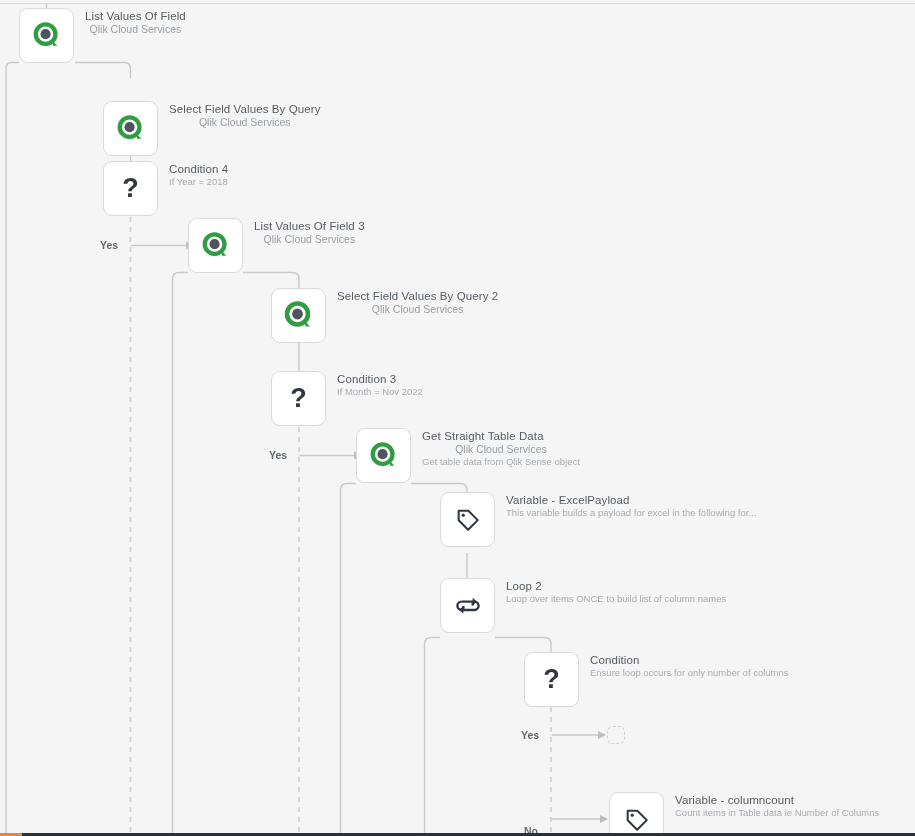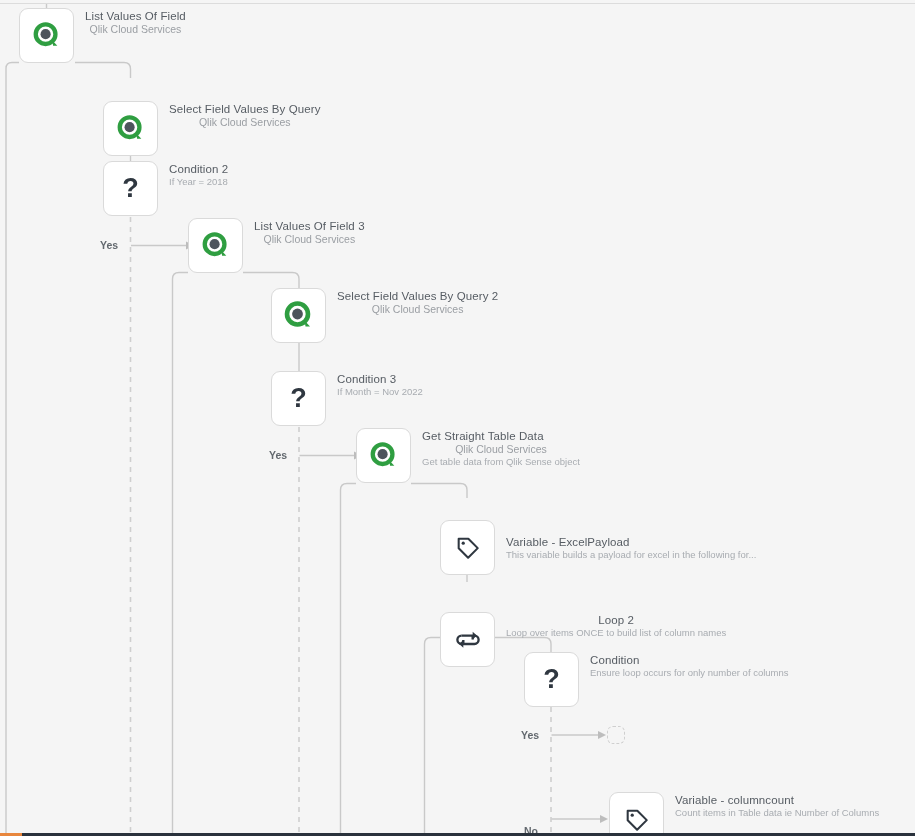--- a/index.html
+++ b/index.html
@@ -195,21 +195,21 @@
       <div class="node-title">Select Field Values By Query</div>
       <div class="node-sub">Qlik Cloud Services</div>
     </div>
   </div>
 
   <div class="node" style="left:103px; top:161px;">
     <div class="node-box">
       <span class="qmark">?</span>
     </div>
     <div class="node-text">
-      <div class="node-title">Condition 2</div>
+      <div class="node-title">Condition 4</div>
       <div class="node-sub2">If Year = 2018</div>
     </div>
   </div>
 
   <div class="branch-label" style="left:100px; top:239px;">Yes</div>
 
   <div class="node" style="left:188px; top:218px;">
     <div class="node-box">
       <svg class="icon" width="30" height="30" viewBox="0 0 32 32">
         <circle cx="14.5" cy="14" r="10.5" fill="none" stroke="#2f9e41" stroke-width="4.6"></circle>
@@ -257,34 +257,34 @@
         <path d="M 21.5 20.5 L 27 26.5 L 22.5 26.5 Z" fill="#2f9e41"></path>
       </svg>
     </div>
     <div class="node-text">
       <div class="node-title">Get Straight Table Data</div>
       <div class="node-sub">Qlik Cloud Services</div>
       <div class="node-sub2">Get table data from Qlik Sense object</div>
     </div>
   </div>
 
-  <div class="node" style="left:440px; top:520px;align-items:center;">
+  <div class="node" style="left:440px; top:492px;">
     <div class="node-box">
       <svg class="icon" width="26" height="26" viewBox="0 0 24 24">
         <path d="M 3.4 3.4 L 12.3 3.4 L 21 12.1 L 12.1 21 L 3.4 12.3 Z" fill="none" stroke="#2f3740" stroke-width="1.9" stroke-linejoin="round"></path>
         <circle cx="7.6" cy="7.6" r="1.5" fill="#2f3740"></circle>
       </svg>
     </div>
     <div class="node-text">
       <div class="node-title">Variable - ExcelPayload</div>
       <div class="node-sub2">This variable builds a payload for excel in the following for...</div>
     </div>
   </div>
 
-  <div class="node" style="left:440px; top:612px;text-align:center;">
+  <div class="node" style="left:440px; top:578px;">
     <div class="node-box">
       <svg class="icon" width="28" height="28" viewBox="0 0 24 24">
         <path d="M 6.5 8.2 L 16 8.2 L 16 11.6" fill="none" stroke="#2f3740" stroke-width="2" stroke-linecap="butt"></path>
         <path d="M 17.5 8.2 A 3.6 3.6 0 0 1 17.5 15.4 L 8 15.4 L 8 12" fill="none" stroke="#2f3740" stroke-width="2"></path>
         <path d="M 6.5 8.2 A 3.6 3.6 0 0 0 6.5 15.4" fill="none" stroke="#2f3740" stroke-width="2"></path>
         <polygon points="16,4.9 19.6,8.2 16,11.5" fill="#2f3740"></polygon>
         <polygon points="8,12.1 4.4,15.4 8,18.7" fill="#2f3740"></polygon>
       </svg>
     </div>
     <div class="node-text">

